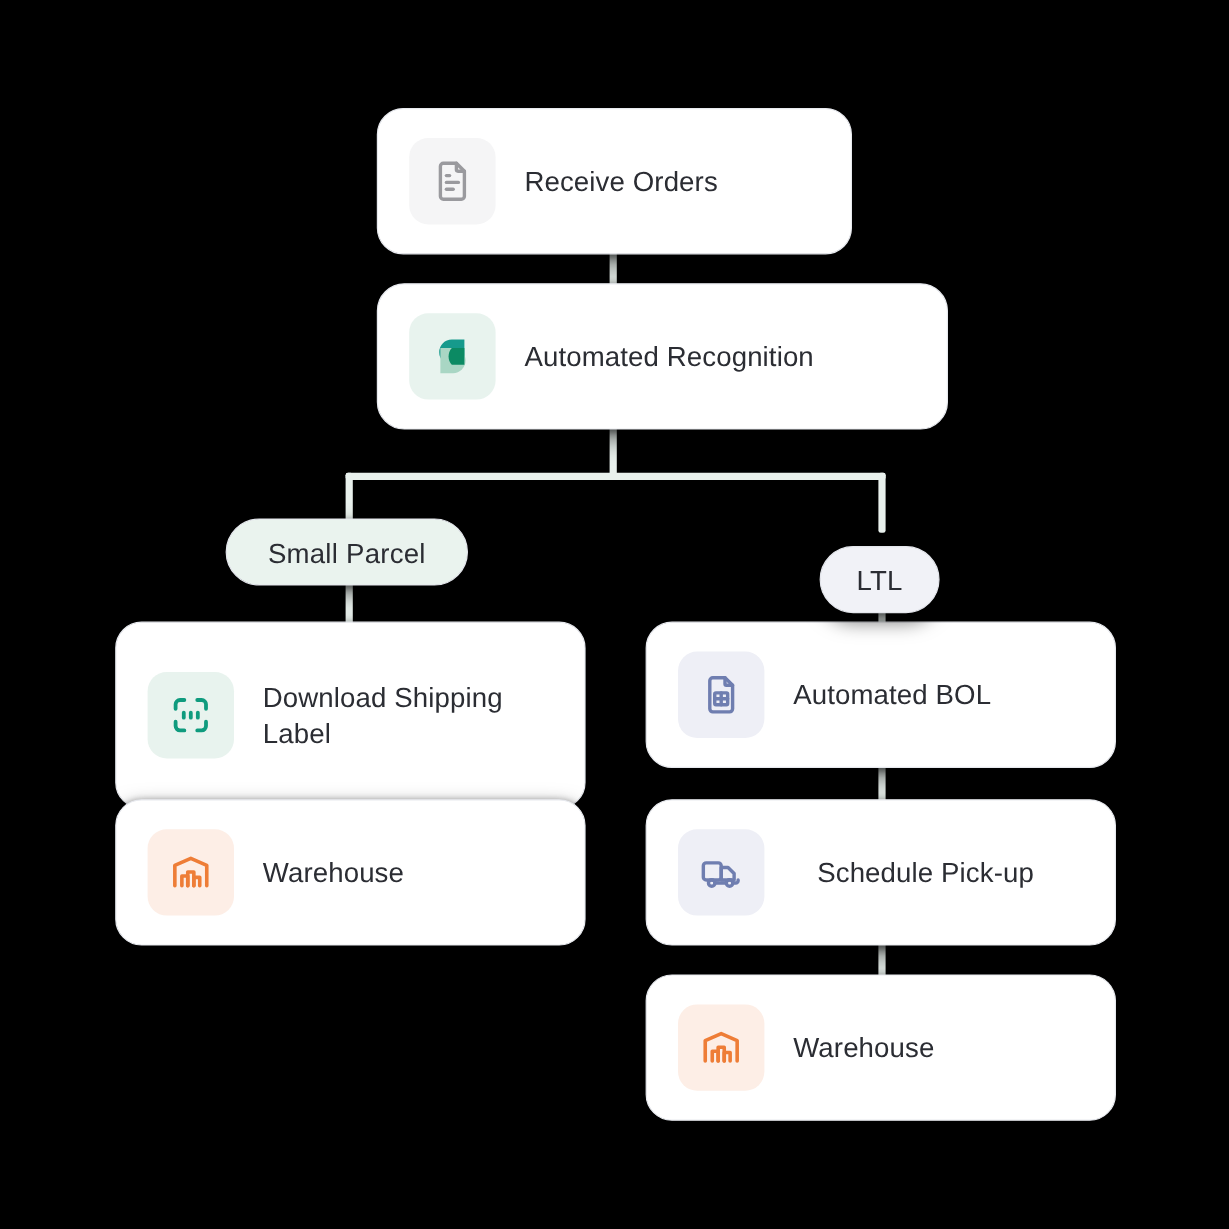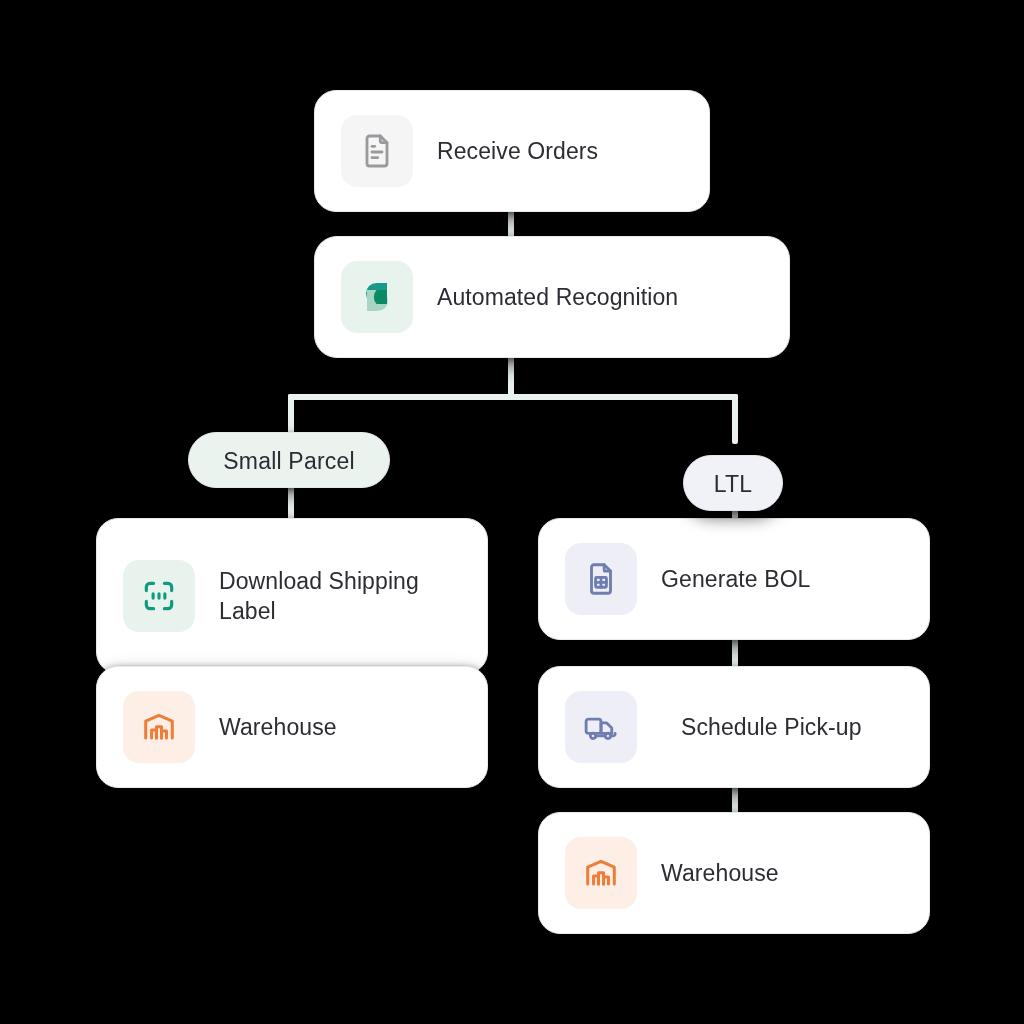--- a/index.html
+++ b/index.html
@@ -178,21 +178,21 @@
   <div class="card" style="left:538px; top:518px; width:392px; height:122px;">
     <div class="card-icon icon-lav">
       <svg width="38" height="38" viewBox="0 0 24 24" fill="none" stroke="#6f7eb0" stroke-width="1.8" stroke-linecap="round" stroke-linejoin="round">
         <path d="M14 3H7.6A1.6 1.6 0 0 0 6 4.6v14.8A1.6 1.6 0 0 0 7.6 21h8.8a1.6 1.6 0 0 0 1.6-1.6V7l-4-4z"></path>
         <path d="M14 3v3.3A.7.7 0 0 0 14.7 7H18"></path>
         <rect x="8.6" y="11" width="6.8" height="6.2" rx="0.6"></rect>
         <path d="M8.6 14.1h6.8"></path>
         <path d="M12 11v6.2"></path>
       </svg>
     </div>
-    <div class="card-label">Generate BOL</div>
+    <div class="card-label">Automated BOL</div>
   </div>
 
   <div class="card" style="left:538px; top:666px; width:392px; height:122px;gap:44px;">
     <div class="card-icon icon-lav">
       <svg width="38" height="38" viewBox="0 0 24 24" fill="none" stroke="#6f7eb0" stroke-width="1.8" stroke-linecap="round" stroke-linejoin="round">
         <rect x="2.6" y="7" width="9.4" height="9" rx="1.5"></rect>
         <path d="M12 9.4h3.6l3.2 3.2V16H12z"></path>
         <circle cx="7" cy="17.6" r="1.7"></circle>
         <circle cx="16.4" cy="17.6" r="1.7"></circle>
         <path d="M8.7 17.6h6"></path>

